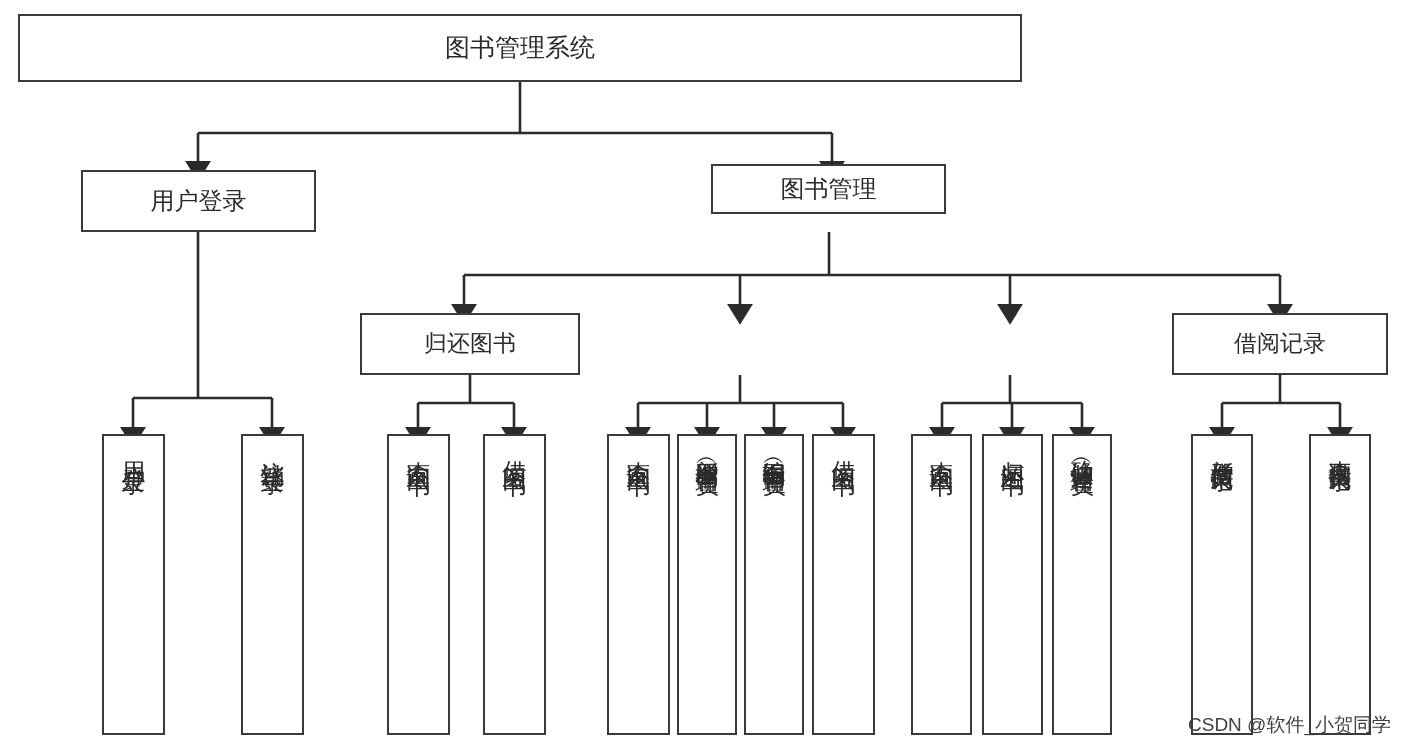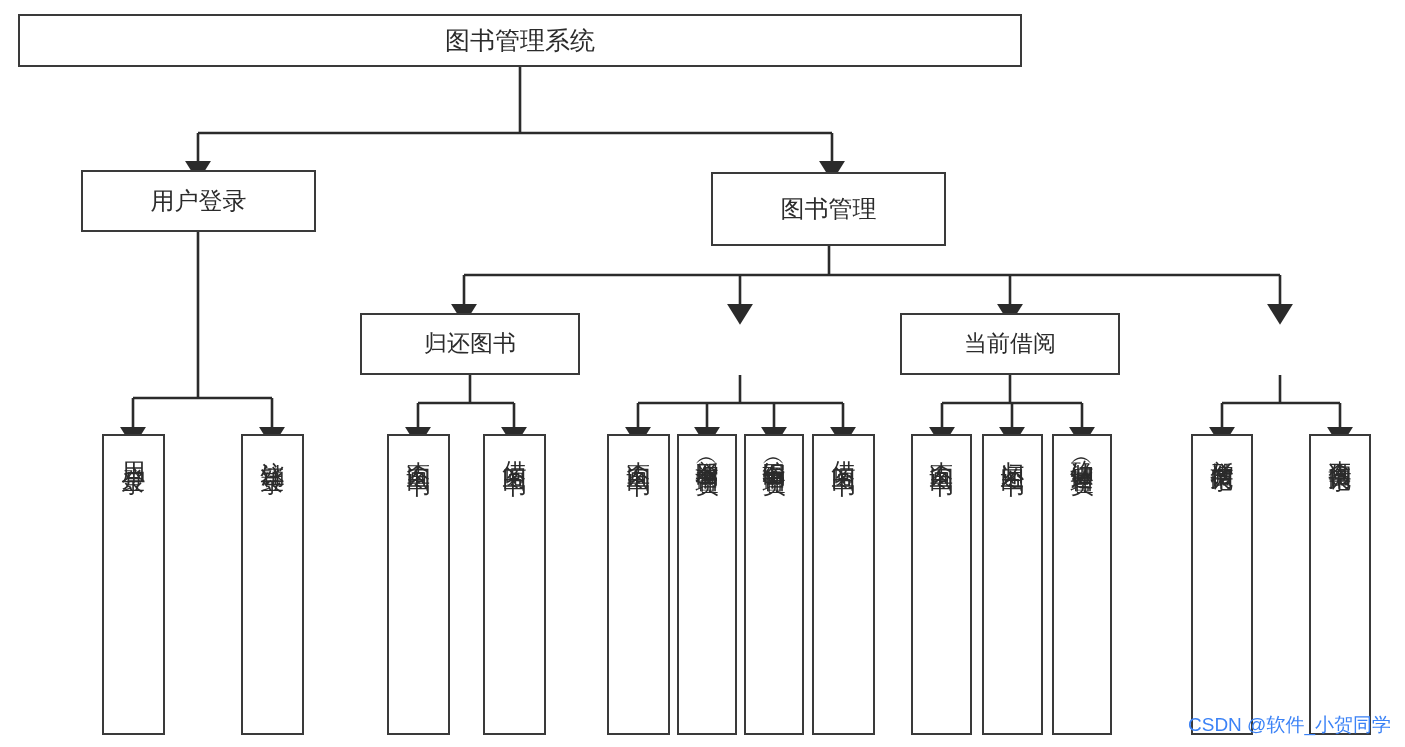--- a/index.html
+++ b/index.html
@@ -60,21 +60,21 @@
     white-space: nowrap;
     -webkit-text-orientation: upright;
   }
   .node.leaf.tall .lbl { font-size: 23px; letter-spacing: 2px; }
 
   .watermark {
     position: absolute;
     left: 1188px;
     top: 712px;
     font-size: 19px;
-    color: #3b82f6;
+    color: #404040;
     white-space: nowrap;
     z-index: 5;
     font-family: "Liberation Sans", "DejaVu Sans", sans-serif;
   }
 </style>
 </head>
 <body>
 
 <div id="canvas">
 
@@ -121,41 +121,41 @@
       <path d="M1012,403 L1012,430" marker-end="url(#ah)"></path>
       <path d="M1082,403 L1082,430" marker-end="url(#ah)"></path>
 
       <path d="M1280,375 L1280,403"></path>
       <path d="M1222,403 L1340,403"></path>
       <path d="M1222,403 L1222,430" marker-end="url(#ah)"></path>
       <path d="M1340,403 L1340,430" marker-end="url(#ah)"></path>
     </g>
   </svg>
 
-  <div class="node root" style="left:18px; top:14px; width:1004px; height:53px;">
+  <div class="node root" style="left:18px; top:14px; width:1004px; height:68px;">
     <span class="lbl">图书管理系统</span>
   </div>
 
   <div class="node lvl2" style="left:81px; top:170px; width:235px; height:62px;">
     <span class="lbl">用户登录</span>
   </div>
 
-  <div class="node lvl2" style="left:711px; top:172px; width:235px; height:74px;">
+  <div class="node lvl2" style="left:711px; top:164px; width:235px; height:50px;">
     <span class="lbl">图书管理</span>
   </div>
 
   <div class="node lvl3" style="left:360px; top:313px; width:220px; height:62px;">
     <span class="lbl">归还图书</span>
   </div>
 
 
-  <div class="node lvl3" style="left:900px; top:313px; width:220px; height:62px;">
-    <span class="lbl">当前借阅</span>
-  </div>
-
+
+  <div class="node lvl3" style="left:1172px; top:313px; width:216px; height:62px;">
+    <span class="lbl">借阅记录</span>
+  </div>
 
   <div class="node leaf" style="left:102px; top:434px; width:63px; height:301px;">
     <span class="lbl">用户登录</span>
   </div>
 
   <div class="node leaf" style="left:241px; top:434px; width:63px; height:301px;">
     <span class="lbl">注销登录</span>
   </div>
 
   <div class="node leaf" style="left:387px; top:434px; width:63px; height:301px;">

